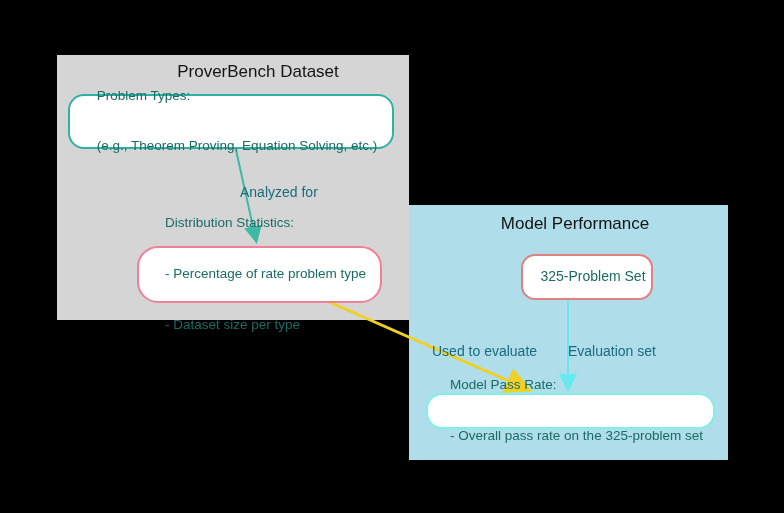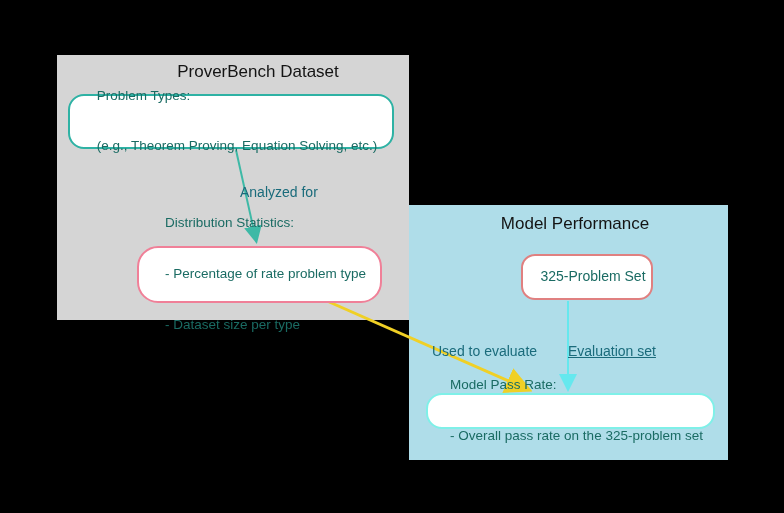--- a/index.html
+++ b/index.html
@@ -106,21 +106,21 @@
 
   
   .edge-label {
     position: absolute;
     font-size: 14px;
     color: #1a6b7b;
     white-space: nowrap;
   }
   #label-analyzed-for { left: 240px; top: 184px; }
   #label-used-to-evaluate { left: 432px; top: 343px; }
-  #label-evaluation-set { left: 568px; top: 343px; text-decoration: underline; }
+  #label-evaluation-set { left: 568px; top: 343px; }
 
   
   #edges {
     position: absolute;
     left: 0;
     top: 0;
     width: 784px;
     height: 513px;
     pointer-events: none;
   }

